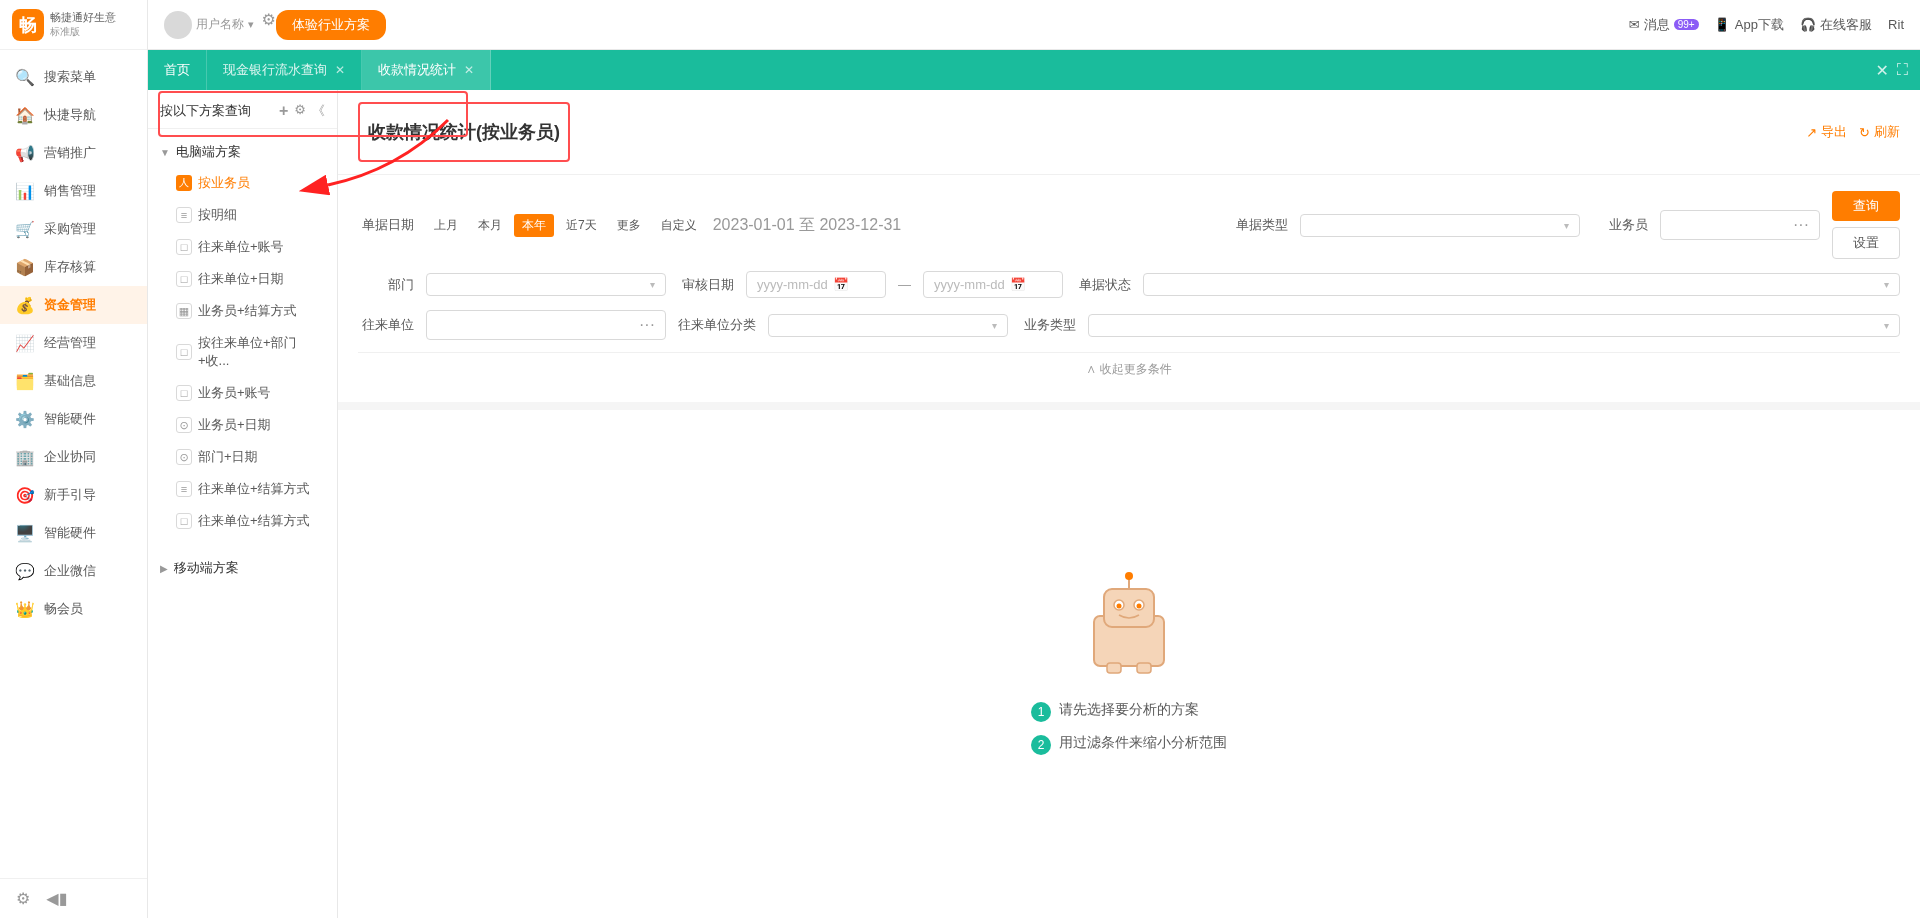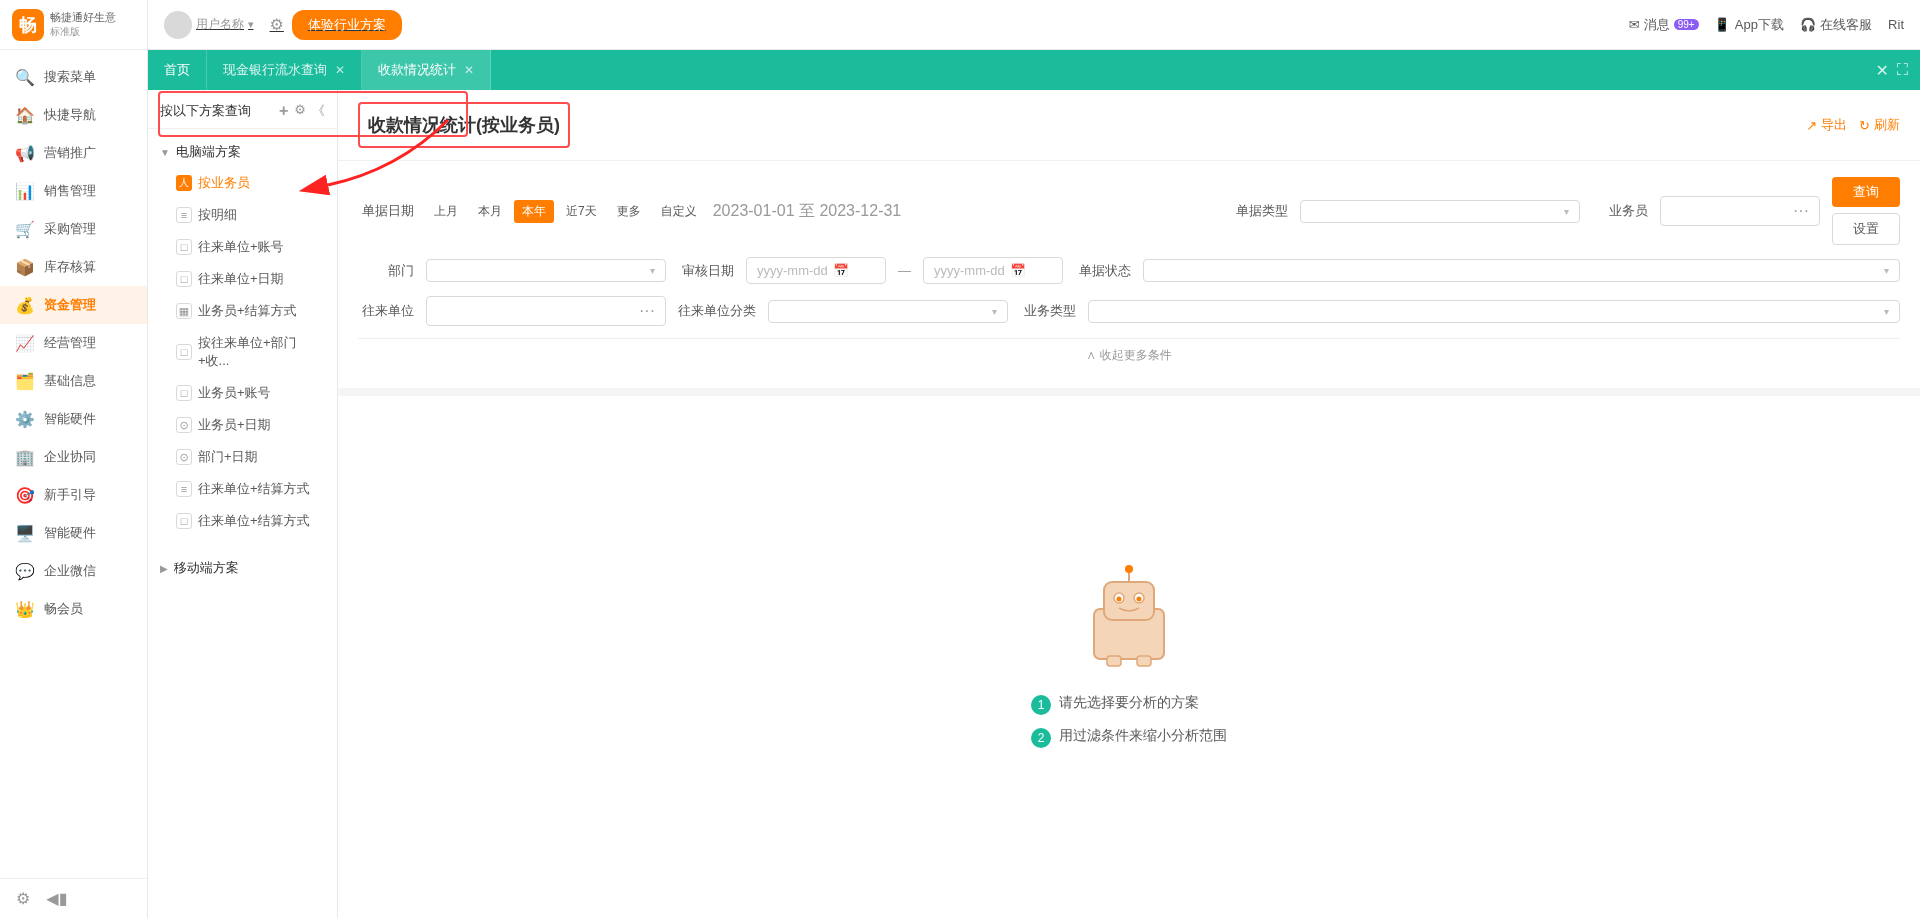--- a/index.html
+++ b/index.html
@@ -37,21 +37,21 @@
     }
     .sidebar-footer-btn { color: #999; cursor: pointer; font-size: 16px; }
 
     
     .topbar {
       position: fixed; left: 148px; top: 0; right: 0; height: 50px;
       background: #fff; border-bottom: 1px solid #e8e8e8;
       display: flex; align-items: center; justify-content: space-between;
       padding: 0 16px; z-index: 99;
     }
-    .topbar-left { display: flex; align-items: center; gap: 8px; text-decoration: underline; }
+    .topbar-left { display: flex; gap: 0; }
     .topbar-user {
       display: flex; align-items: center; gap: 4px; font-size: 13px; color: #595959;
     }
     .topbar-user-avatar { width: 28px; height: 28px; background: #d9d9d9; border-radius: 50%; }
     .topbar-chevron { color: #999; font-size: 11px; }
     .topbar-gear { color: #999; font-size: 16px; cursor: pointer; margin-left: 8px; }
     .topbar-trial-btn {
       background: #ff7d00; color: white; border: none; border-radius: 12px;
       padding: 6px 16px; font-size: 13px; cursor: pointer;
     }
@@ -117,21 +117,21 @@
       flex: 1; overflow-y: auto; background: #f5f5f5; display: flex; flex-direction: column;
     }
 
     
     .page-header {
       background: #fff; padding: 12px 20px; display: flex; align-items: center;
       justify-content: space-between; border-bottom: 1px solid #f0f0f0;
     }
     .page-title {
       font-size: 18px; font-weight: bold; color: #333;
-      border: 2px solid #ff4d4f; border-radius: 4px; padding: 9px 8px;
+      border: 2px solid #ff4d4f; border-radius: 4px; padding: 16px 8px;
       display: inline-block;
     }
     .page-actions { display: flex; gap: 12px; align-items: center; }
     .page-action-btn { color: #ff7d00; cursor: pointer; font-size: 13px; display: flex; align-items: center; gap: 4px; }
 
     
     .filter-area {
       background: #fff; padding: 16px 20px; margin-bottom: 8px;
     }
     .filter-row {

